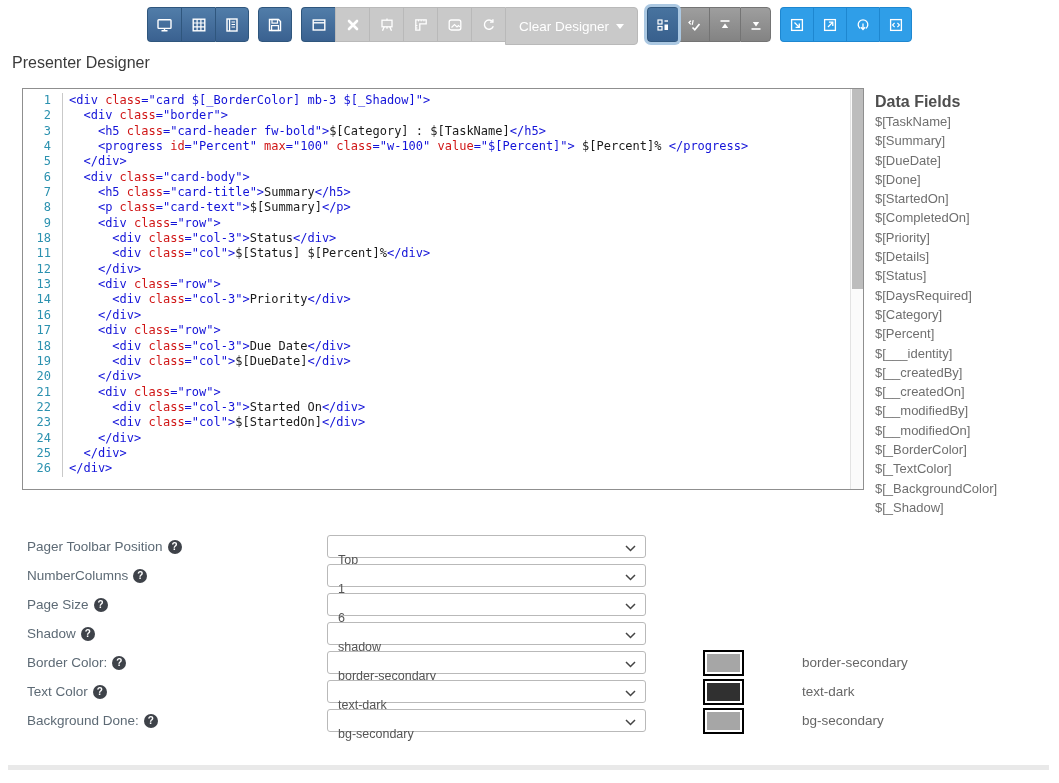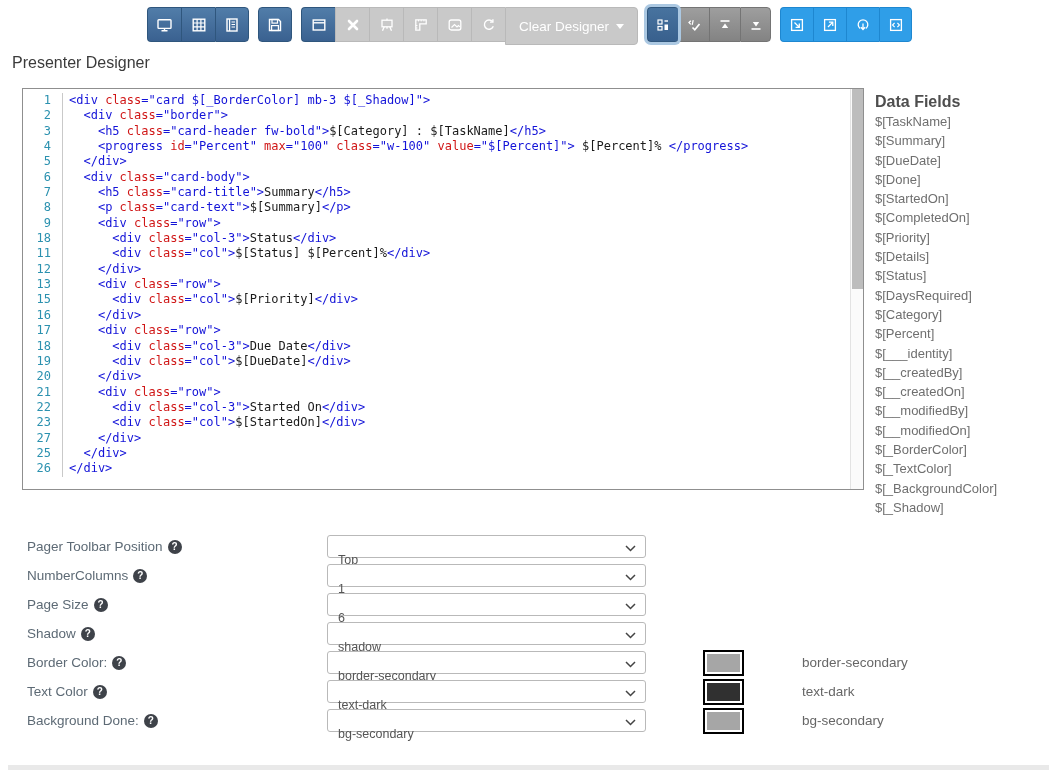--- a/index.html
+++ b/index.html
@@ -285,22 +285,22 @@
         </div>
         <div class="cl">
           <div class="ln">12</div>
           <div class="code"><span class="tok-x">    </span><span class="tok-t">&lt;/div&gt;</span></div>
         </div>
         <div class="cl">
           <div class="ln">13</div>
           <div class="code"><span class="tok-x">    </span><span class="tok-t">&lt;div </span><span class="tok-a">class</span><span class="tok-v">="row"</span><span class="tok-t">&gt;</span></div>
         </div>
         <div class="cl">
-          <div class="ln">15</div>
-          <div class="code"><span class="tok-x">      </span><span class="tok-t">&lt;div </span><span class="tok-a">class</span><span class="tok-v">="col"</span><span class="tok-t">&gt;</span><span class="tok-x">$[Priority]</span><span class="tok-t">&lt;/div&gt;</span></div>
+          <div class="ln">14</div>
+          <div class="code"><span class="tok-x">      </span><span class="tok-t">&lt;div </span><span class="tok-a">class</span><span class="tok-v">="col-3"</span><span class="tok-t">&gt;</span><span class="tok-x">Priority</span><span class="tok-t">&lt;/div&gt;</span></div>
         </div>
         <div class="cl">
           <div class="ln">16</div>
           <div class="code"><span class="tok-x">    </span><span class="tok-t">&lt;/div&gt;</span></div>
         </div>
         <div class="cl">
           <div class="ln">17</div>
           <div class="code"><span class="tok-x">    </span><span class="tok-t">&lt;div </span><span class="tok-a">class</span><span class="tok-v">="row"</span><span class="tok-t">&gt;</span></div>
         </div>
         <div class="cl">
@@ -321,21 +321,21 @@
         </div>
         <div class="cl">
           <div class="ln">22</div>
           <div class="code"><span class="tok-x">      </span><span class="tok-t">&lt;div </span><span class="tok-a">class</span><span class="tok-v">="col-3"</span><span class="tok-t">&gt;</span><span class="tok-x">Started On</span><span class="tok-t">&lt;/div&gt;</span></div>
         </div>
         <div class="cl">
           <div class="ln">23</div>
           <div class="code"><span class="tok-x">      </span><span class="tok-t">&lt;div </span><span class="tok-a">class</span><span class="tok-v">="col"</span><span class="tok-t">&gt;</span><span class="tok-x">$[StartedOn]</span><span class="tok-t">&lt;/div&gt;</span></div>
         </div>
         <div class="cl">
-          <div class="ln">27</div>
+          <div class="ln">24</div>
           <div class="code"><span class="tok-x">    </span><span class="tok-t">&lt;/div&gt;</span></div>
         </div>
         <div class="cl">
           <div class="ln">25</div>
           <div class="code"><span class="tok-x">  </span><span class="tok-t">&lt;/div&gt;</span></div>
         </div>
         <div class="cl">
           <div class="ln">26</div>
           <div class="code"><span class="tok-t">&lt;/div&gt;</span></div>
         </div>

